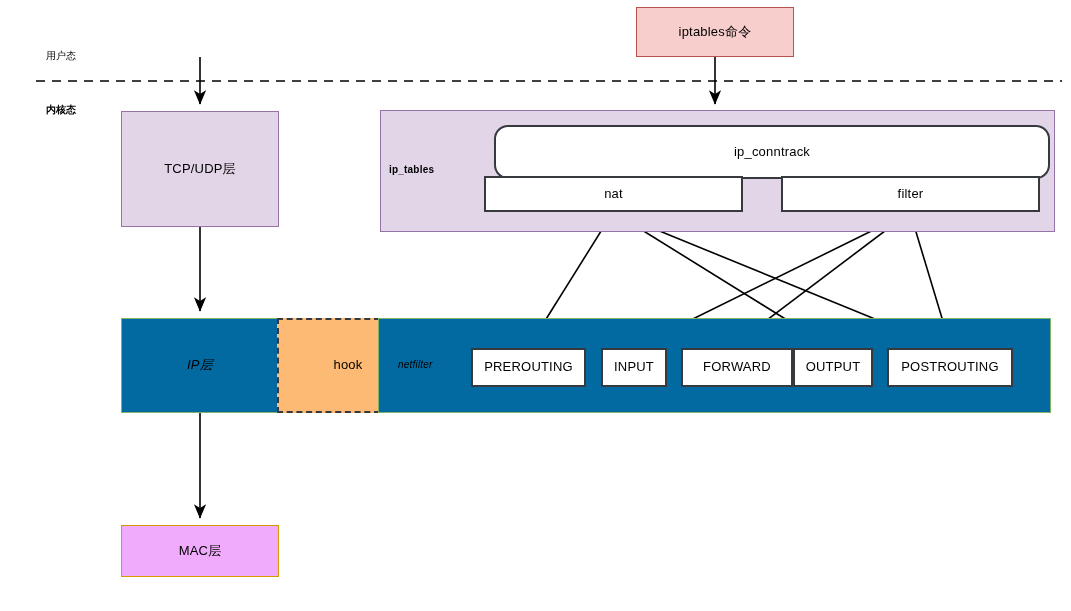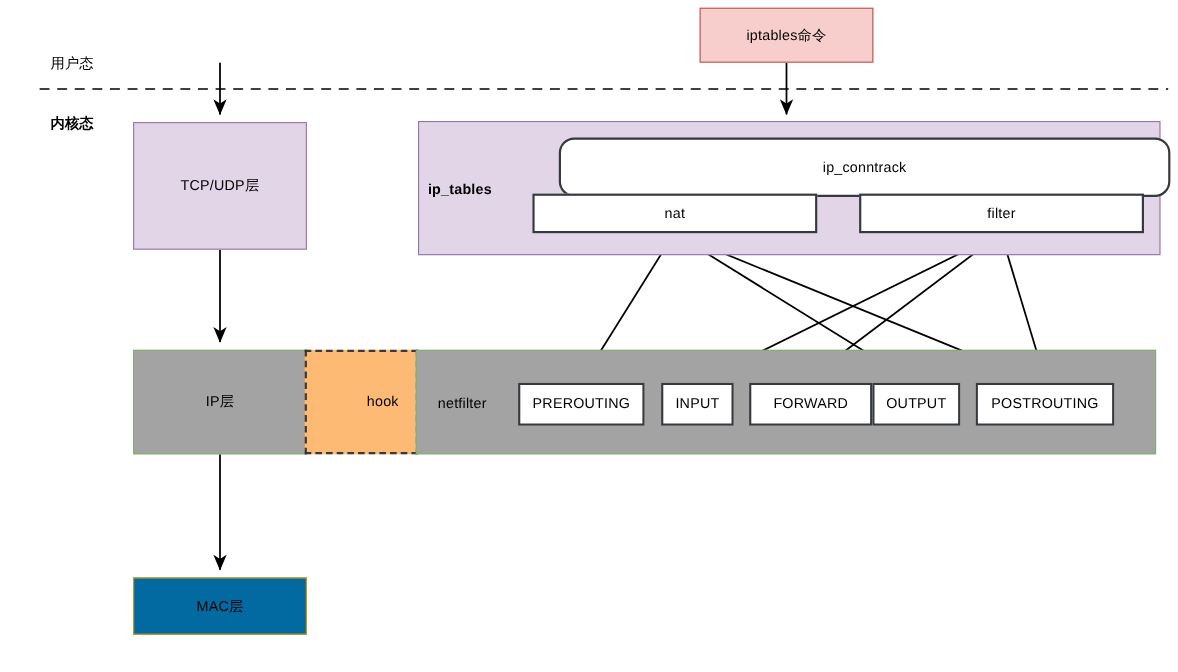--- a/index.html
+++ b/index.html
@@ -26,29 +26,29 @@
     justify-content: center;
     text-align: center;
     font-size: 13px;
     line-height: 1.25;
     color: #000000;
     letter-spacing: .2px;
   }
   
   .fill-pink   { background: #f8cecc; border: 1px solid #b85450; }
   .fill-purple { background: #e1d5e7; border: 1px solid #9673a6; }
-  .fill-green  { background: #a3a3a3; border: 1px solid #82b366; }
-  .fill-orange { background: #0369a1; border: 1px solid #d79b00; }
+  .fill-green  { background: #0369a1; border: 1px solid #82b366; font-style: italic; }
+  .fill-orange { background: #f0abfc; border: 1px solid #d79b00; }
   .fill-white  { background: #ffffff; border: 2px solid #36393d; }
   .dashed-white{ background: #fdba74; border: 2px dashed #36393d; padding-left: 39px; }
 
   
   .label {
     position: absolute;
-    font-size: 13px;
+    font-size: 10px;
     color: #000000;
     white-space: nowrap;
   }
   .label-left { text-align: left; }
 
   
   #wires {
     position: absolute;
     left: 0;
     top: 0;
@@ -97,21 +97,21 @@
 
 
   <div class="node fill-pink" style="left:636px; top:7px; width:158px; height:50px;">iptables命令</div>
 
   <div class="node fill-purple" style="left:121px; top:111px; width:158px; height:116px;">TCP/UDP层</div>
 
   <div class="node fill-purple" style="left:380px; top:110px; width:675px; height:122px; display:block;">
     <div class="label label-left" style="left:8px; top:53px;font-weight:bold;">ip_tables</div>
   </div>
 
-  <div class="node fill-white" style="left:508px; top:125px; width:556px; height:54px;border-radius:14px;">ip_conntrack</div>
+  <div class="node fill-white" style="left:494px; top:125px; width:556px; height:54px;border-radius:14px;">ip_conntrack</div>
 
   <div class="node fill-white" style="left:484px; top:176px; width:259px; height:36px;">nat</div>
 
   <div class="node fill-white" style="left:781px; top:176px; width:259px; height:36px;">filter</div>
 
   <div class="node fill-green" style="left:121px; top:318px; width:158px; height:95px;">IP层</div>
 
   <div class="node dashed-white" style="left:277px; top:318px; width:103px; height:95px;">hook</div>
 
   <div class="node fill-green" style="left:378px; top:318px; width:673px; height:95px; display:block;">

